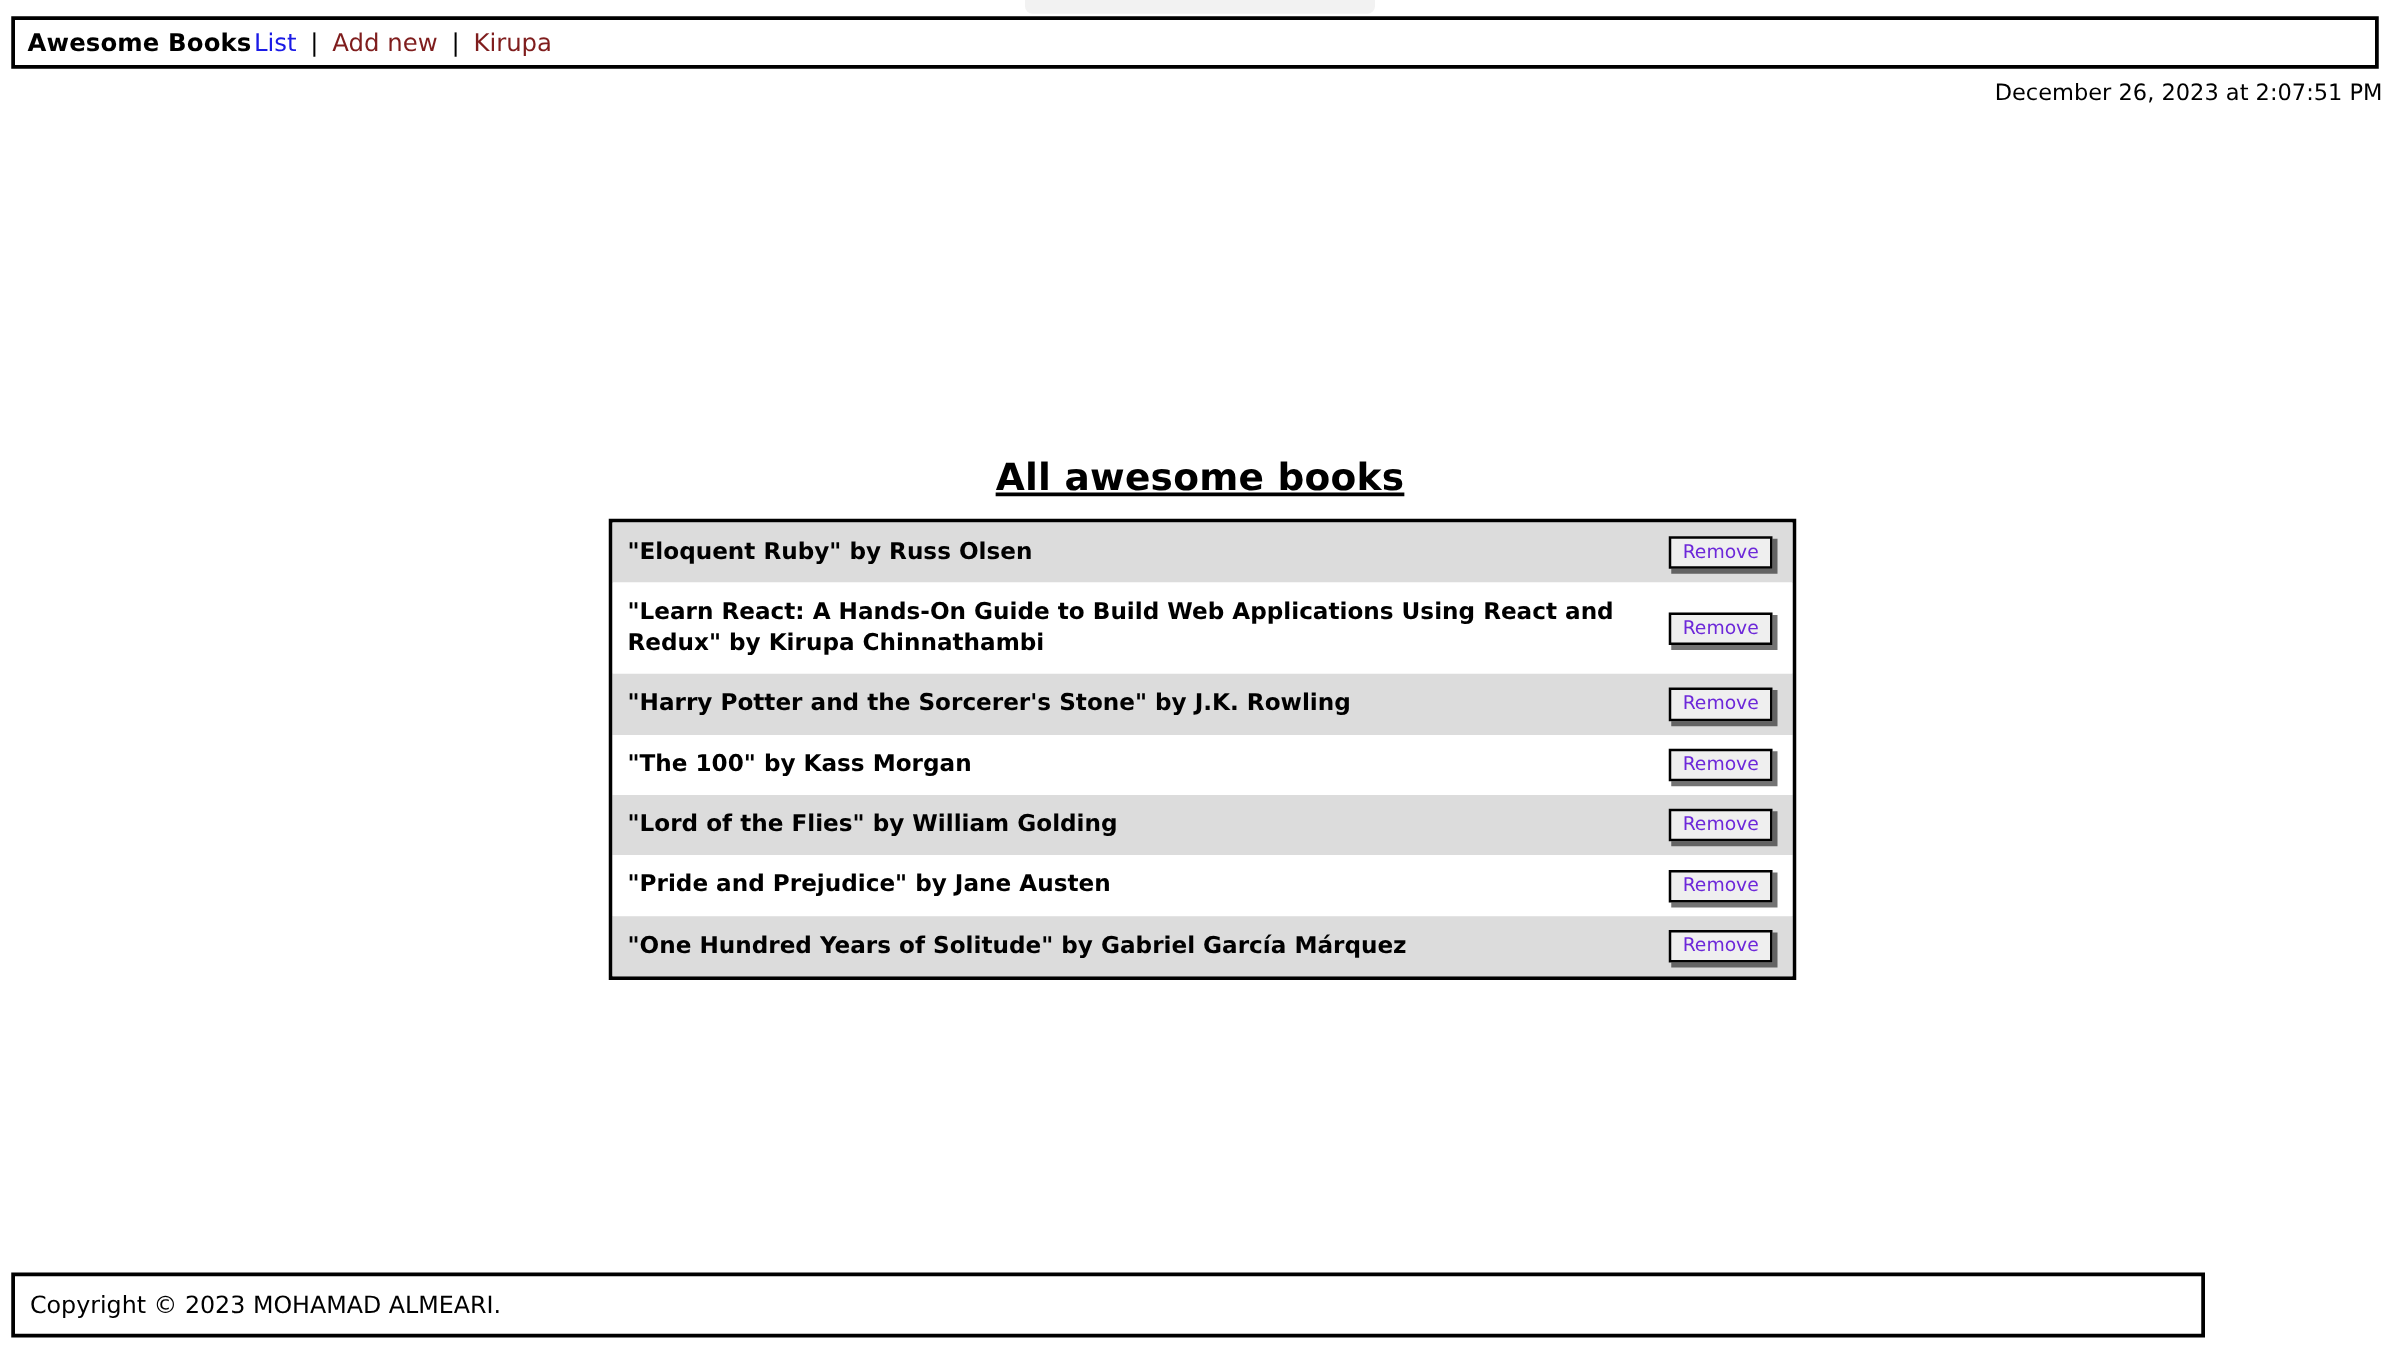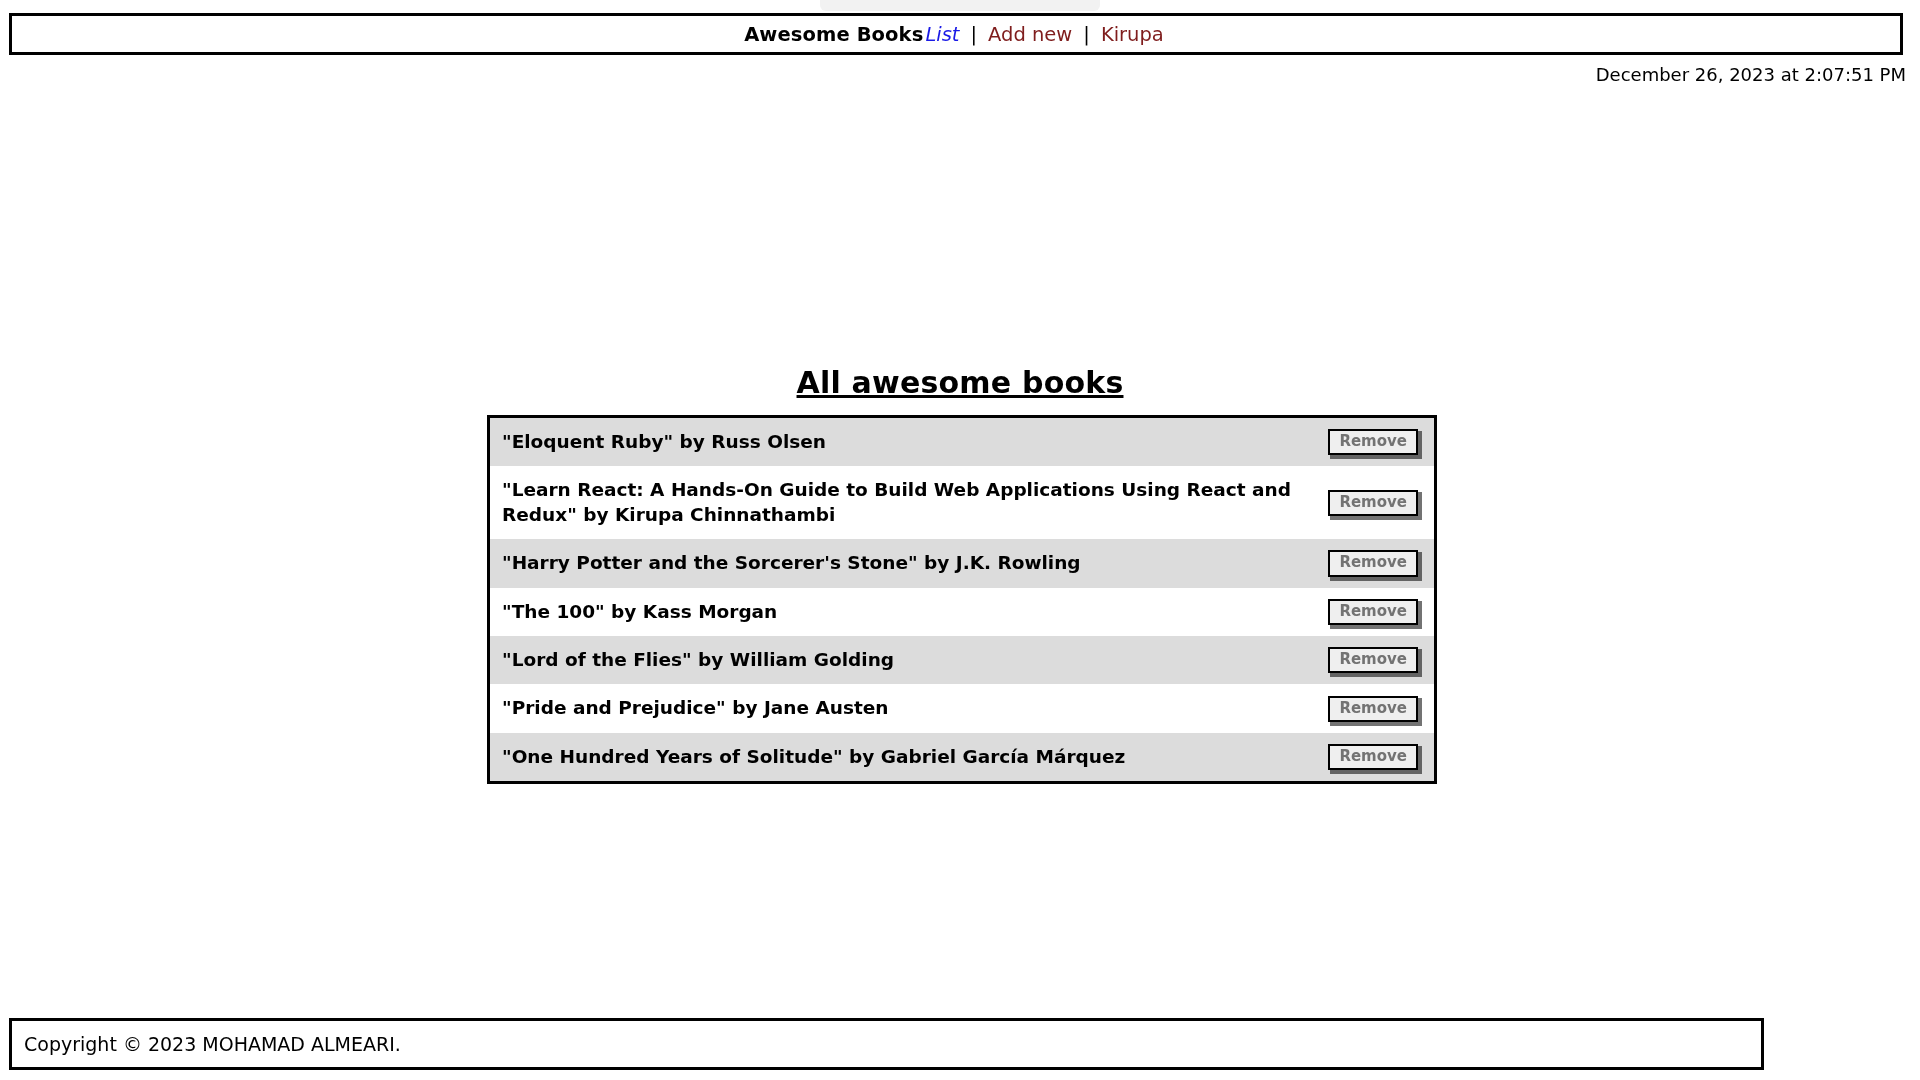--- a/index.html
+++ b/index.html
@@ -34,21 +34,21 @@
     position: absolute;
     top: 13px;
     left: 9px;
     width: 1894px;
     height: 42px;
     box-sizing: border-box;
     border: 3px solid #000000;
     background: #ffffff;
     display: flex;
     align-items: center;
-    justify-content: center;
+    justify-content: flex-start;
     padding: 0 12px 0 10px;
   }
   .brand {
     font-size: 19.5px;
     font-weight: bold;
     letter-spacing: 0.1px;
     white-space: nowrap;
   }
   .nav {
     display: flex;
@@ -56,21 +56,20 @@
     font-size: 19.5px;
     white-space: nowrap;
   }
   .nav-link {
     color: #7f1d1d;
     text-decoration: none;
     padding: 0 2px;
   }
   .nav-link.active {
     color: #1a1ae6;
-    font-style: italic;
   }
   .nav-sep {
     padding: 0 9px;
     color: #000000;
   }
 
   
   .date-line {
     position: absolute;
     top: 64px;
@@ -120,30 +119,29 @@
     font-weight: bold;
     line-height: 1.32;
     padding: 12px 0 12px 0;
     flex: 1 1 auto;
     padding-right: 18px;
   }
   .remove-btn {
     flex: 0 0 auto;
     font-family: "DejaVu Sans", "Liberation Sans", sans-serif;
     font-size: 15px;
-    color: #737373;
+    color: #6d28d9;
     background: #efefef;
     border: 2px solid #000000;
     box-shadow: 3px 3px 0 1px rgba(0,0,0,0.55);
     padding: 2px 9px 3px 9px;
     line-height: 1.15;
     cursor: pointer;
     white-space: nowrap;
     margin-right: 4px;
-    font-weight: bold;
   }
 
   
   .site-footer {
     position: absolute;
     left: 9px;
     top: 1018px;
     width: 1755px;
     height: 52px;
     box-sizing: border-box;

